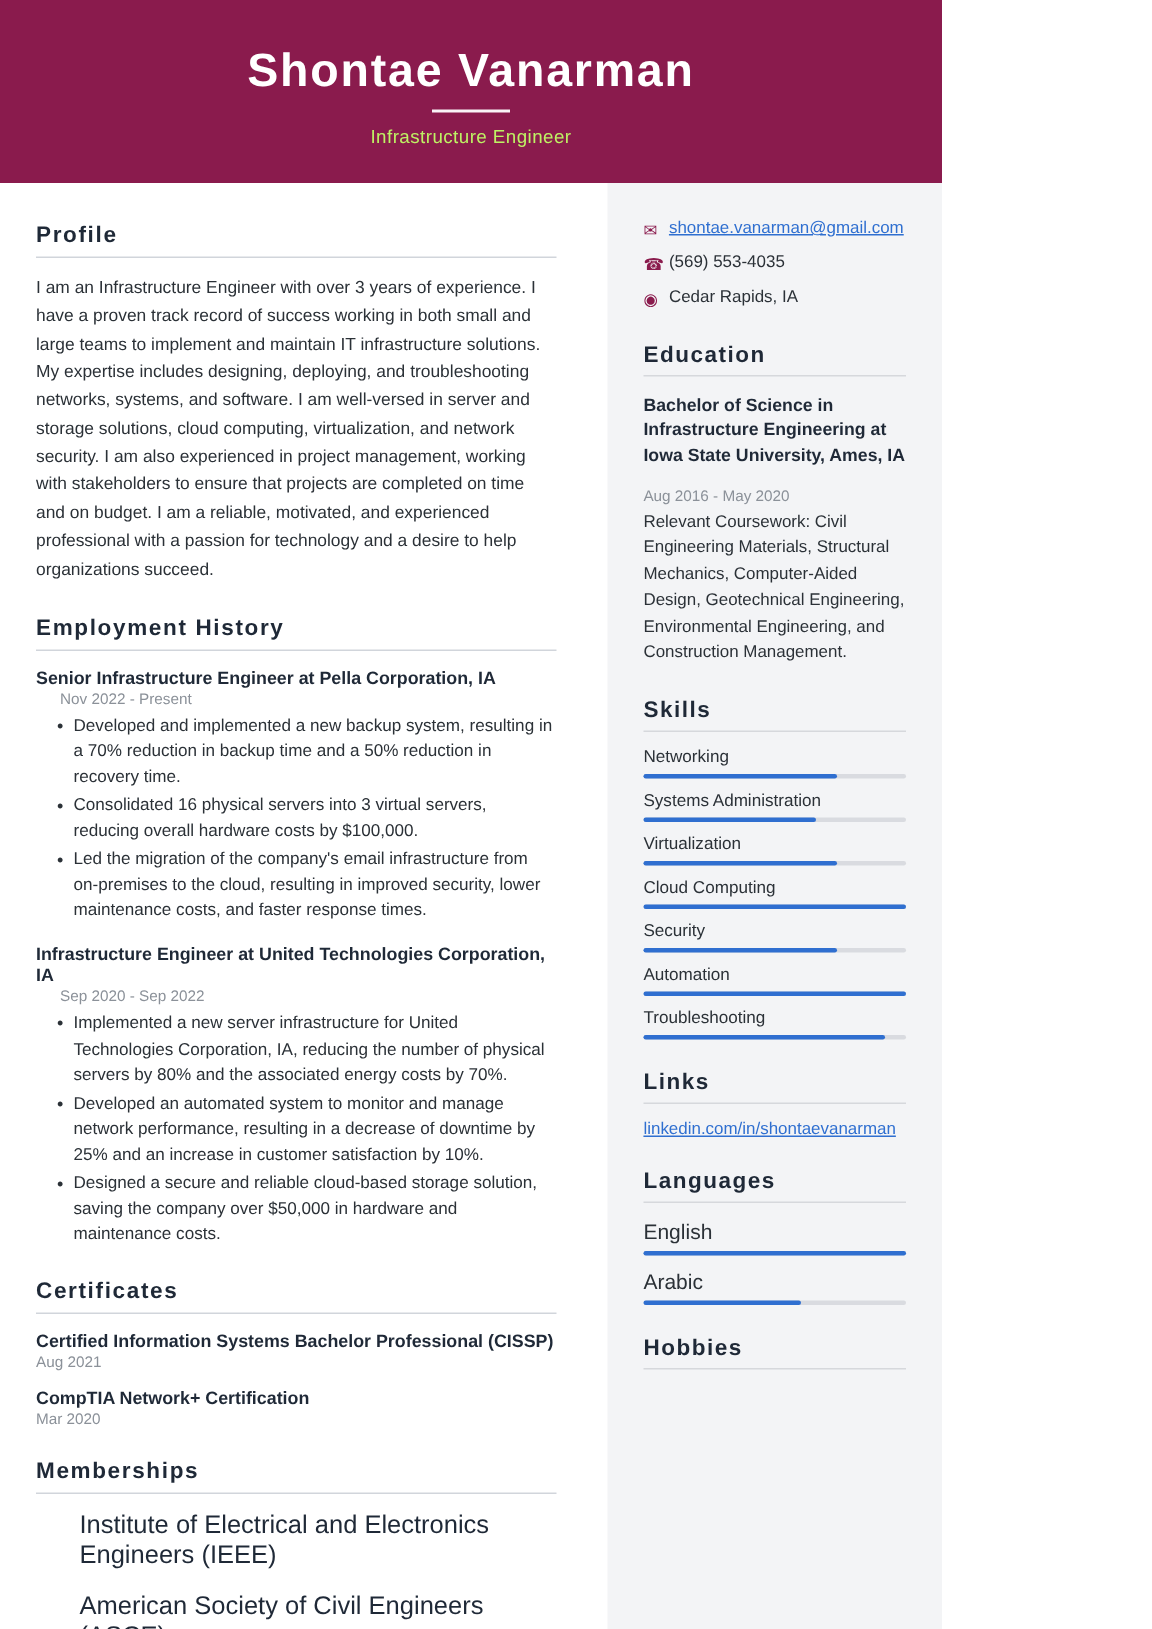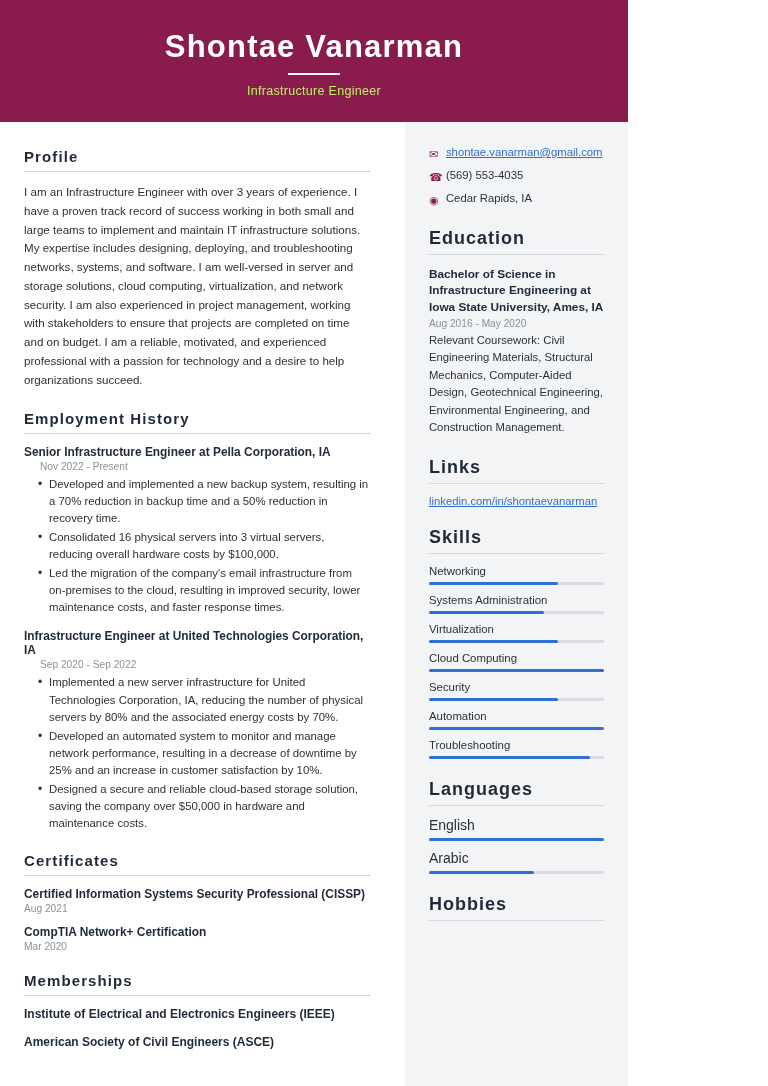--- a/index.html
+++ b/index.html
@@ -131,24 +131,25 @@
     font-weight: bold;
     color: #1f2937;
     margin-bottom: 2px;
   }
   .cert-date {
     font-size: 10.2px;
     color: #8b9199;
   }
 
   .member-item {
-    font-size: 12px;
-    font-weight: bold;
+    font-size: 17px;
+    font-weight: normal;
     color: #1f2937;
     margin-bottom: 14px;
+    margin-left: 29px;
   }
 
   
   .contact-row {
     display: flex;
     align-items: flex-start;
     margin-bottom: 7px;
     font-size: 11.3px;
     color: #2b3137;
   }
@@ -160,39 +161,39 @@
     line-height: 1.35;
     padding-top: 1px;
   }
   .contact-link {
     color: #2f6fd0;
     text-decoration: underline;
     word-break: break-all;
   }
 
   .rsec-title {
-    font-size: 18px;
+    font-size: 15px;
     font-weight: bold;
     color: #1f2937;
     letter-spacing: 1px;
     margin: 20px 0 5px 0;
   }
   .rsec-rule {
     height: 1px;
     background: #d6d8dc;
     width: 100%;
     margin-bottom: 11px;
   }
 
   .edu-title {
     font-size: 11.8px;
     font-weight: bold;
     color: #1f2937;
     line-height: 1.42;
-    margin-bottom: 2px;
+    margin-bottom: 14px;
   }
   .edu-date {
     font-size: 10.2px;
     color: #8b9199;
     margin-bottom: 3px;
   }
   .edu-desc {
     font-size: 11.3px;
     line-height: 1.55;
     color: #2b3137;
@@ -277,21 +278,21 @@
             <li>Designed a secure and reliable cloud-based storage solution, saving the company over $50,000 in hardware and maintenance costs.</li>
           </ul>
         </div>
       </div>
 
       <div class="section">
         <div class="sec-title">Certificates</div>
         <div class="sec-rule"></div>
 
         <div class="cert">
-          <div class="cert-title">Certified Information Systems Security Professional (CISSP)</div>
+          <div class="cert-title">Certified Information Systems Bachelor Professional (CISSP)</div>
           <div class="cert-date">Aug 2021</div>
         </div>
         <div class="cert">
           <div class="cert-title">CompTIA Network+ Certification</div>
           <div class="cert-date">Mar 2020</div>
         </div>
       </div>
 
       <div class="section">
         <div class="sec-title">Memberships</div>
@@ -321,71 +322,71 @@
 
       <div>
         <div class="rsec-title">Education</div>
         <div class="rsec-rule"></div>
         <div class="edu-title">Bachelor of Science in Infrastructure Engineering at Iowa State University, Ames, IA</div>
         <div class="edu-date">Aug 2016 - May 2020</div>
         <div class="edu-desc">Relevant Coursework: Civil Engineering Materials, Structural Mechanics, Computer-Aided Design, Geotechnical Engineering, Environmental Engineering, and Construction Management.</div>
       </div>
 
       <div>
+        <div class="rsec-title">Skills</div>
+        <div class="rsec-rule"></div>
+
+        <div class="skill">
+          <div class="skill-name">Networking</div>
+          <div class="bar-bg">
+              <div class="bar-fill" style="width:74%"></div>
+            </div>
+        </div>
+        <div class="skill">
+          <div class="skill-name">Systems Administration</div>
+          <div class="bar-bg">
+              <div class="bar-fill" style="width:66%"></div>
+            </div>
+        </div>
+        <div class="skill">
+          <div class="skill-name">Virtualization</div>
+          <div class="bar-bg">
+              <div class="bar-fill" style="width:74%"></div>
+            </div>
+        </div>
+        <div class="skill">
+          <div class="skill-name">Cloud Computing</div>
+          <div class="bar-bg">
+              <div class="bar-fill" style="width:100%"></div>
+            </div>
+        </div>
+        <div class="skill">
+          <div class="skill-name">Security</div>
+          <div class="bar-bg">
+              <div class="bar-fill" style="width:74%"></div>
+            </div>
+        </div>
+        <div class="skill">
+          <div class="skill-name">Automation</div>
+          <div class="bar-bg">
+              <div class="bar-fill" style="width:100%"></div>
+            </div>
+        </div>
+        <div class="skill">
+          <div class="skill-name">Troubleshooting</div>
+          <div class="bar-bg">
+              <div class="bar-fill" style="width:92%"></div>
+            </div>
+        </div>
+      </div>
+
+      <div>
         <div class="rsec-title">Links</div>
         <div class="rsec-rule"></div>
         <span class="link-item">linkedin.com/in/shontaevanarman</span>
-      </div>
-
-      <div>
-        <div class="rsec-title">Skills</div>
-        <div class="rsec-rule"></div>
-
-        <div class="skill">
-          <div class="skill-name">Networking</div>
-          <div class="bar-bg">
-              <div class="bar-fill" style="width:74%"></div>
-            </div>
-        </div>
-        <div class="skill">
-          <div class="skill-name">Systems Administration</div>
-          <div class="bar-bg">
-              <div class="bar-fill" style="width:66%"></div>
-            </div>
-        </div>
-        <div class="skill">
-          <div class="skill-name">Virtualization</div>
-          <div class="bar-bg">
-              <div class="bar-fill" style="width:74%"></div>
-            </div>
-        </div>
-        <div class="skill">
-          <div class="skill-name">Cloud Computing</div>
-          <div class="bar-bg">
-              <div class="bar-fill" style="width:100%"></div>
-            </div>
-        </div>
-        <div class="skill">
-          <div class="skill-name">Security</div>
-          <div class="bar-bg">
-              <div class="bar-fill" style="width:74%"></div>
-            </div>
-        </div>
-        <div class="skill">
-          <div class="skill-name">Automation</div>
-          <div class="bar-bg">
-              <div class="bar-fill" style="width:100%"></div>
-            </div>
-        </div>
-        <div class="skill">
-          <div class="skill-name">Troubleshooting</div>
-          <div class="bar-bg">
-              <div class="bar-fill" style="width:92%"></div>
-            </div>
-        </div>
       </div>
 
       <div>
         <div class="rsec-title">Languages</div>
         <div class="rsec-rule"></div>
         <div class="lang">
           <div class="lang-name">English</div>
           <div class="bar-bg">
               <div class="bar-fill" style="width:100%"></div>
             </div>

